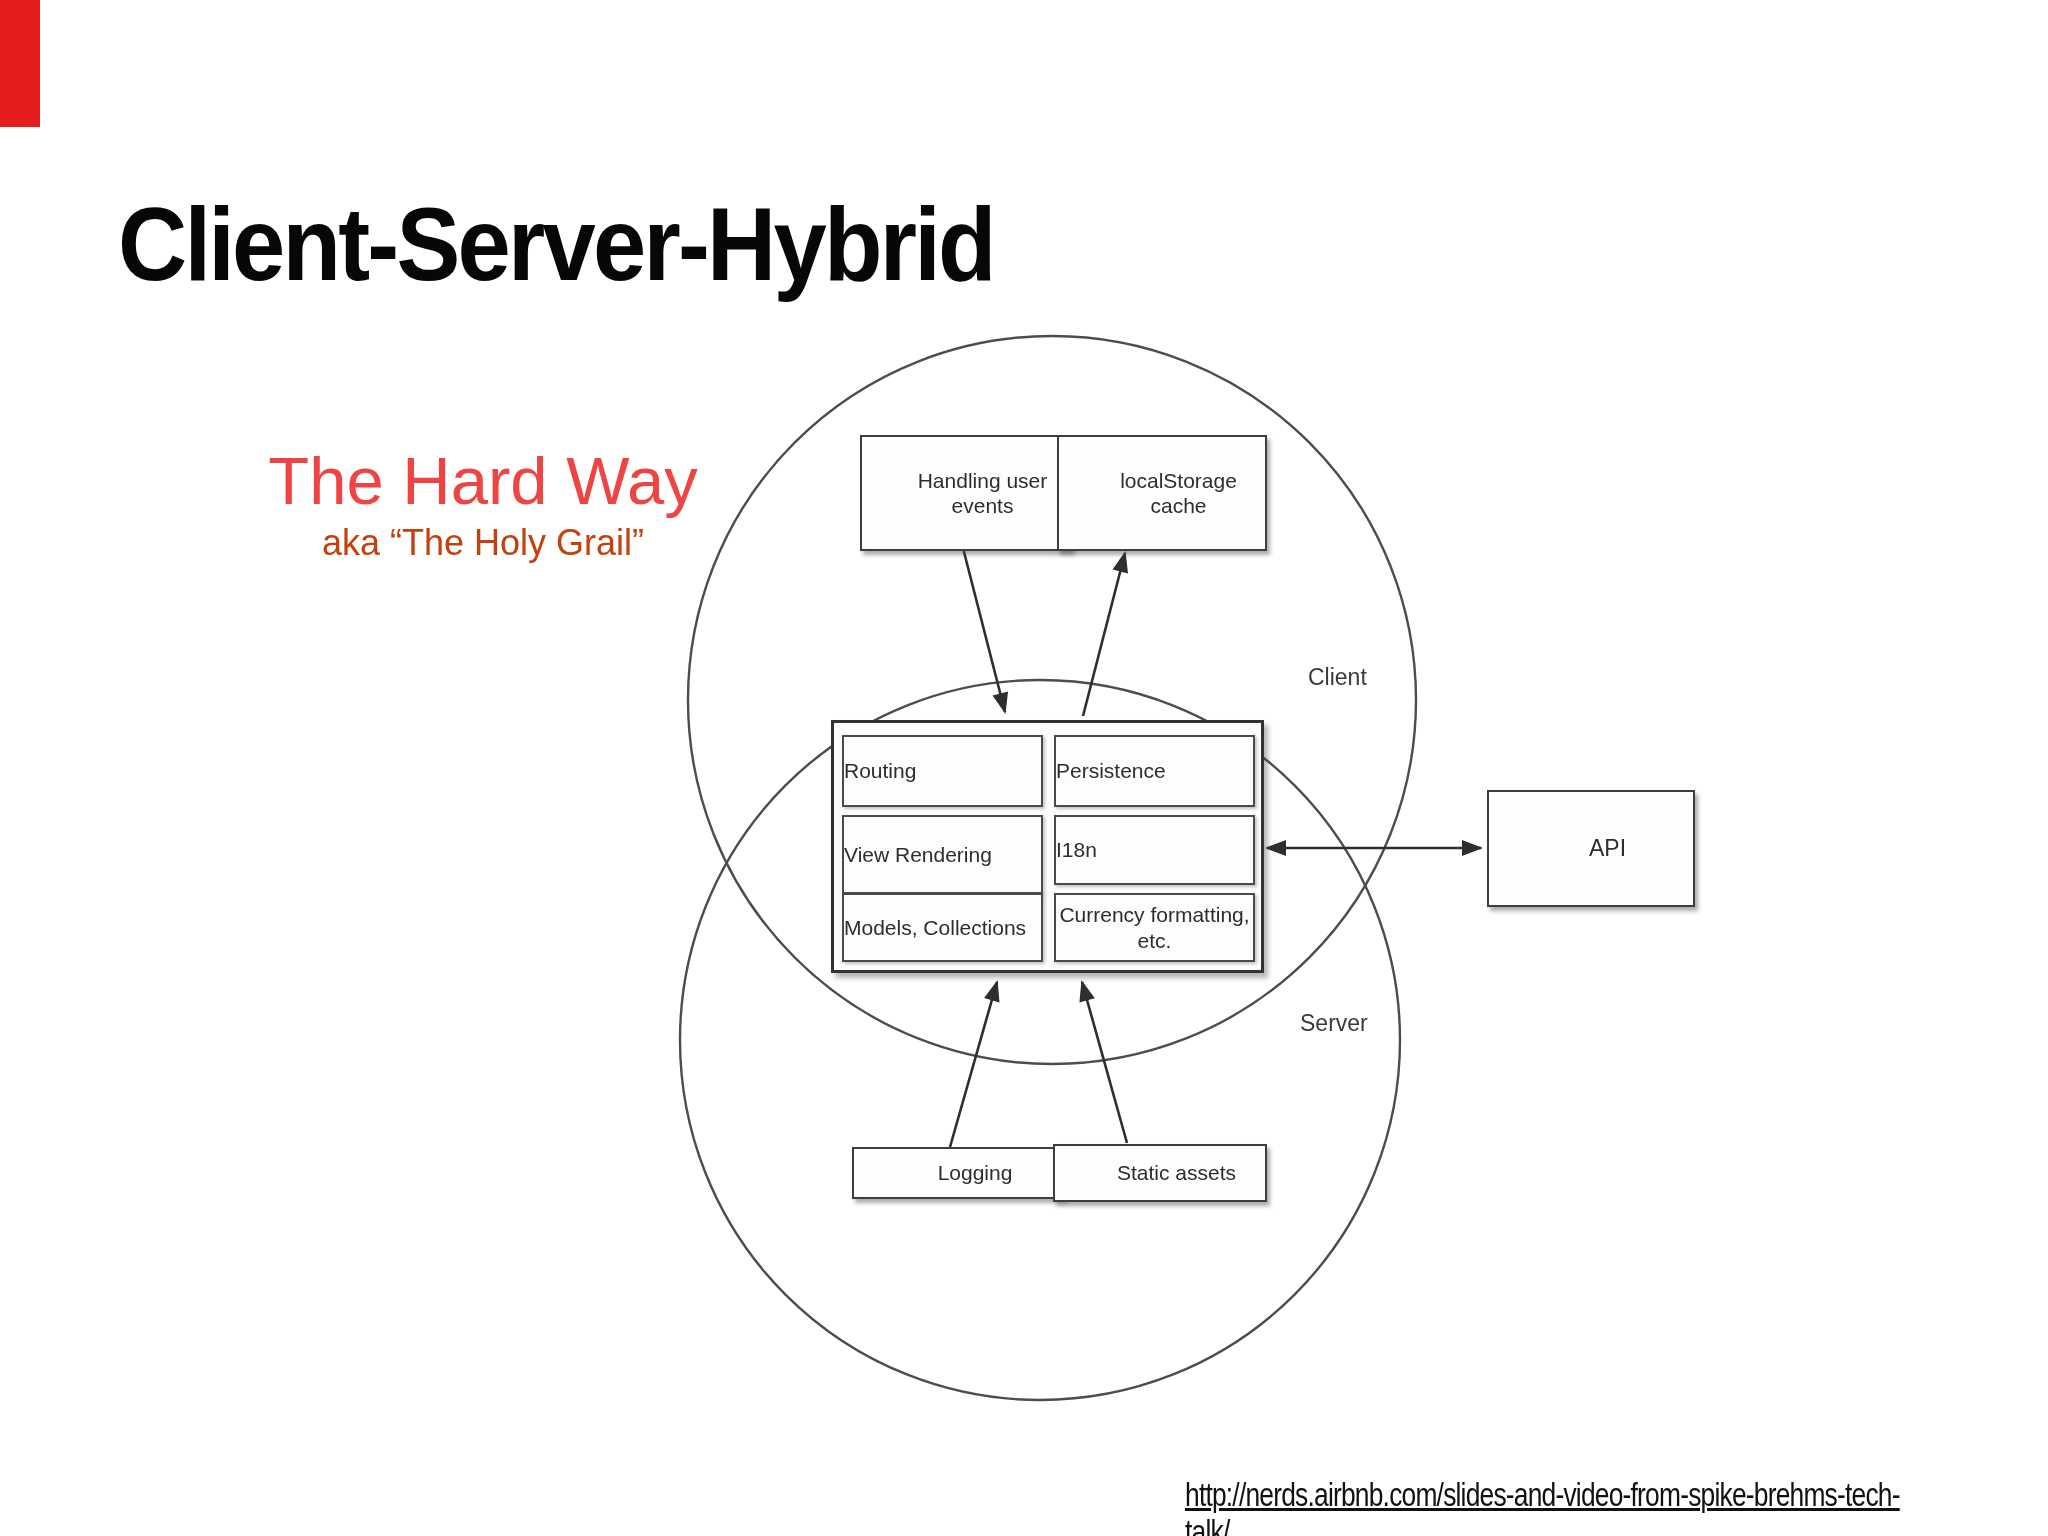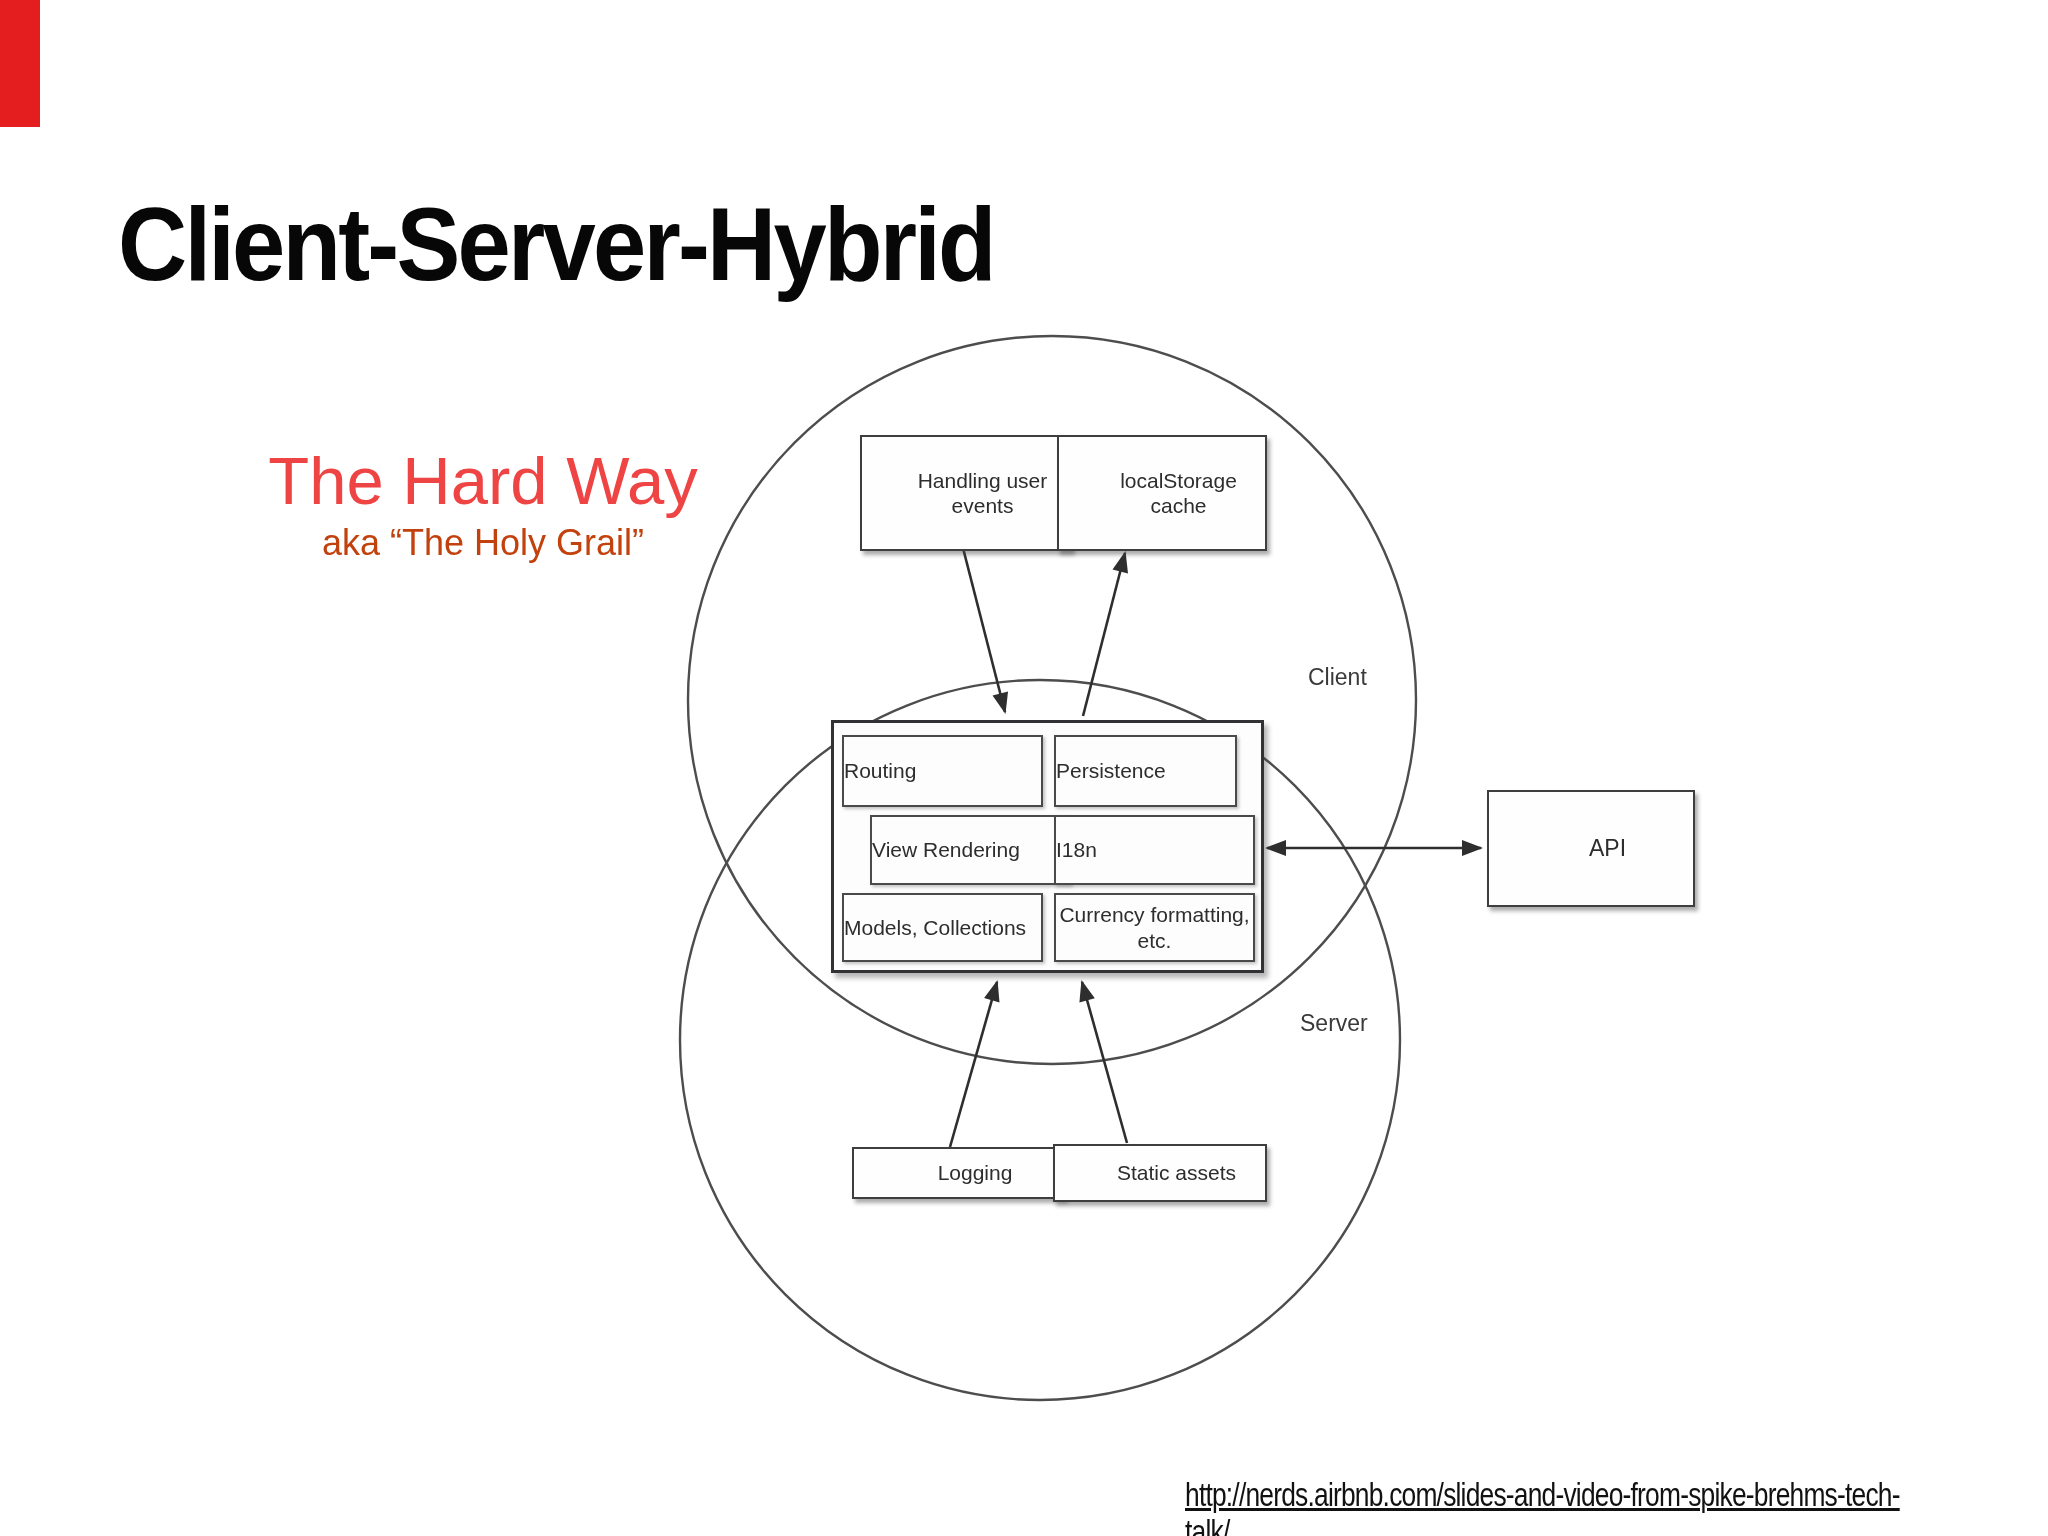--- a/index.html
+++ b/index.html
@@ -110,24 +110,24 @@
     <span>Handling user events</span>
   </div>
   <div class="nodebox" style="left:1057px;top:435px;width:173px;height:112px;">
     <span>localStorage cache</span>
   </div>
 
   <div id="hybridbox">
     <div class="innerbox" style="left:8px;top:12px;width:201px;height:72px;">
       <span>Routing</span>
     </div>
-    <div class="innerbox" style="left:220px;top:12px;width:183px;height:72px;">
+    <div class="innerbox" style="left:220px;top:12px;width:201px;height:72px;">
       <span>Persistence</span>
     </div>
-    <div class="innerbox" style="left:8px;top:92px;width:201px;height:70px;margin-left:28px;">
+    <div class="innerbox" style="left:8px;top:92px;width:201px;height:79px;">
       <span>View Rendering</span>
     </div>
     <div class="innerbox" style="left:220px;top:92px;width:201px;height:70px;">
       <span>I18n</span>
     </div>
     <div class="innerbox" style="left:8px;top:170px;width:201px;height:69px;">
       <span>Models, Collections</span>
     </div>
     <div class="innerbox" style="left:220px;top:170px;width:201px;height:69px;">
       <span>Currency formatting, etc.</span>

